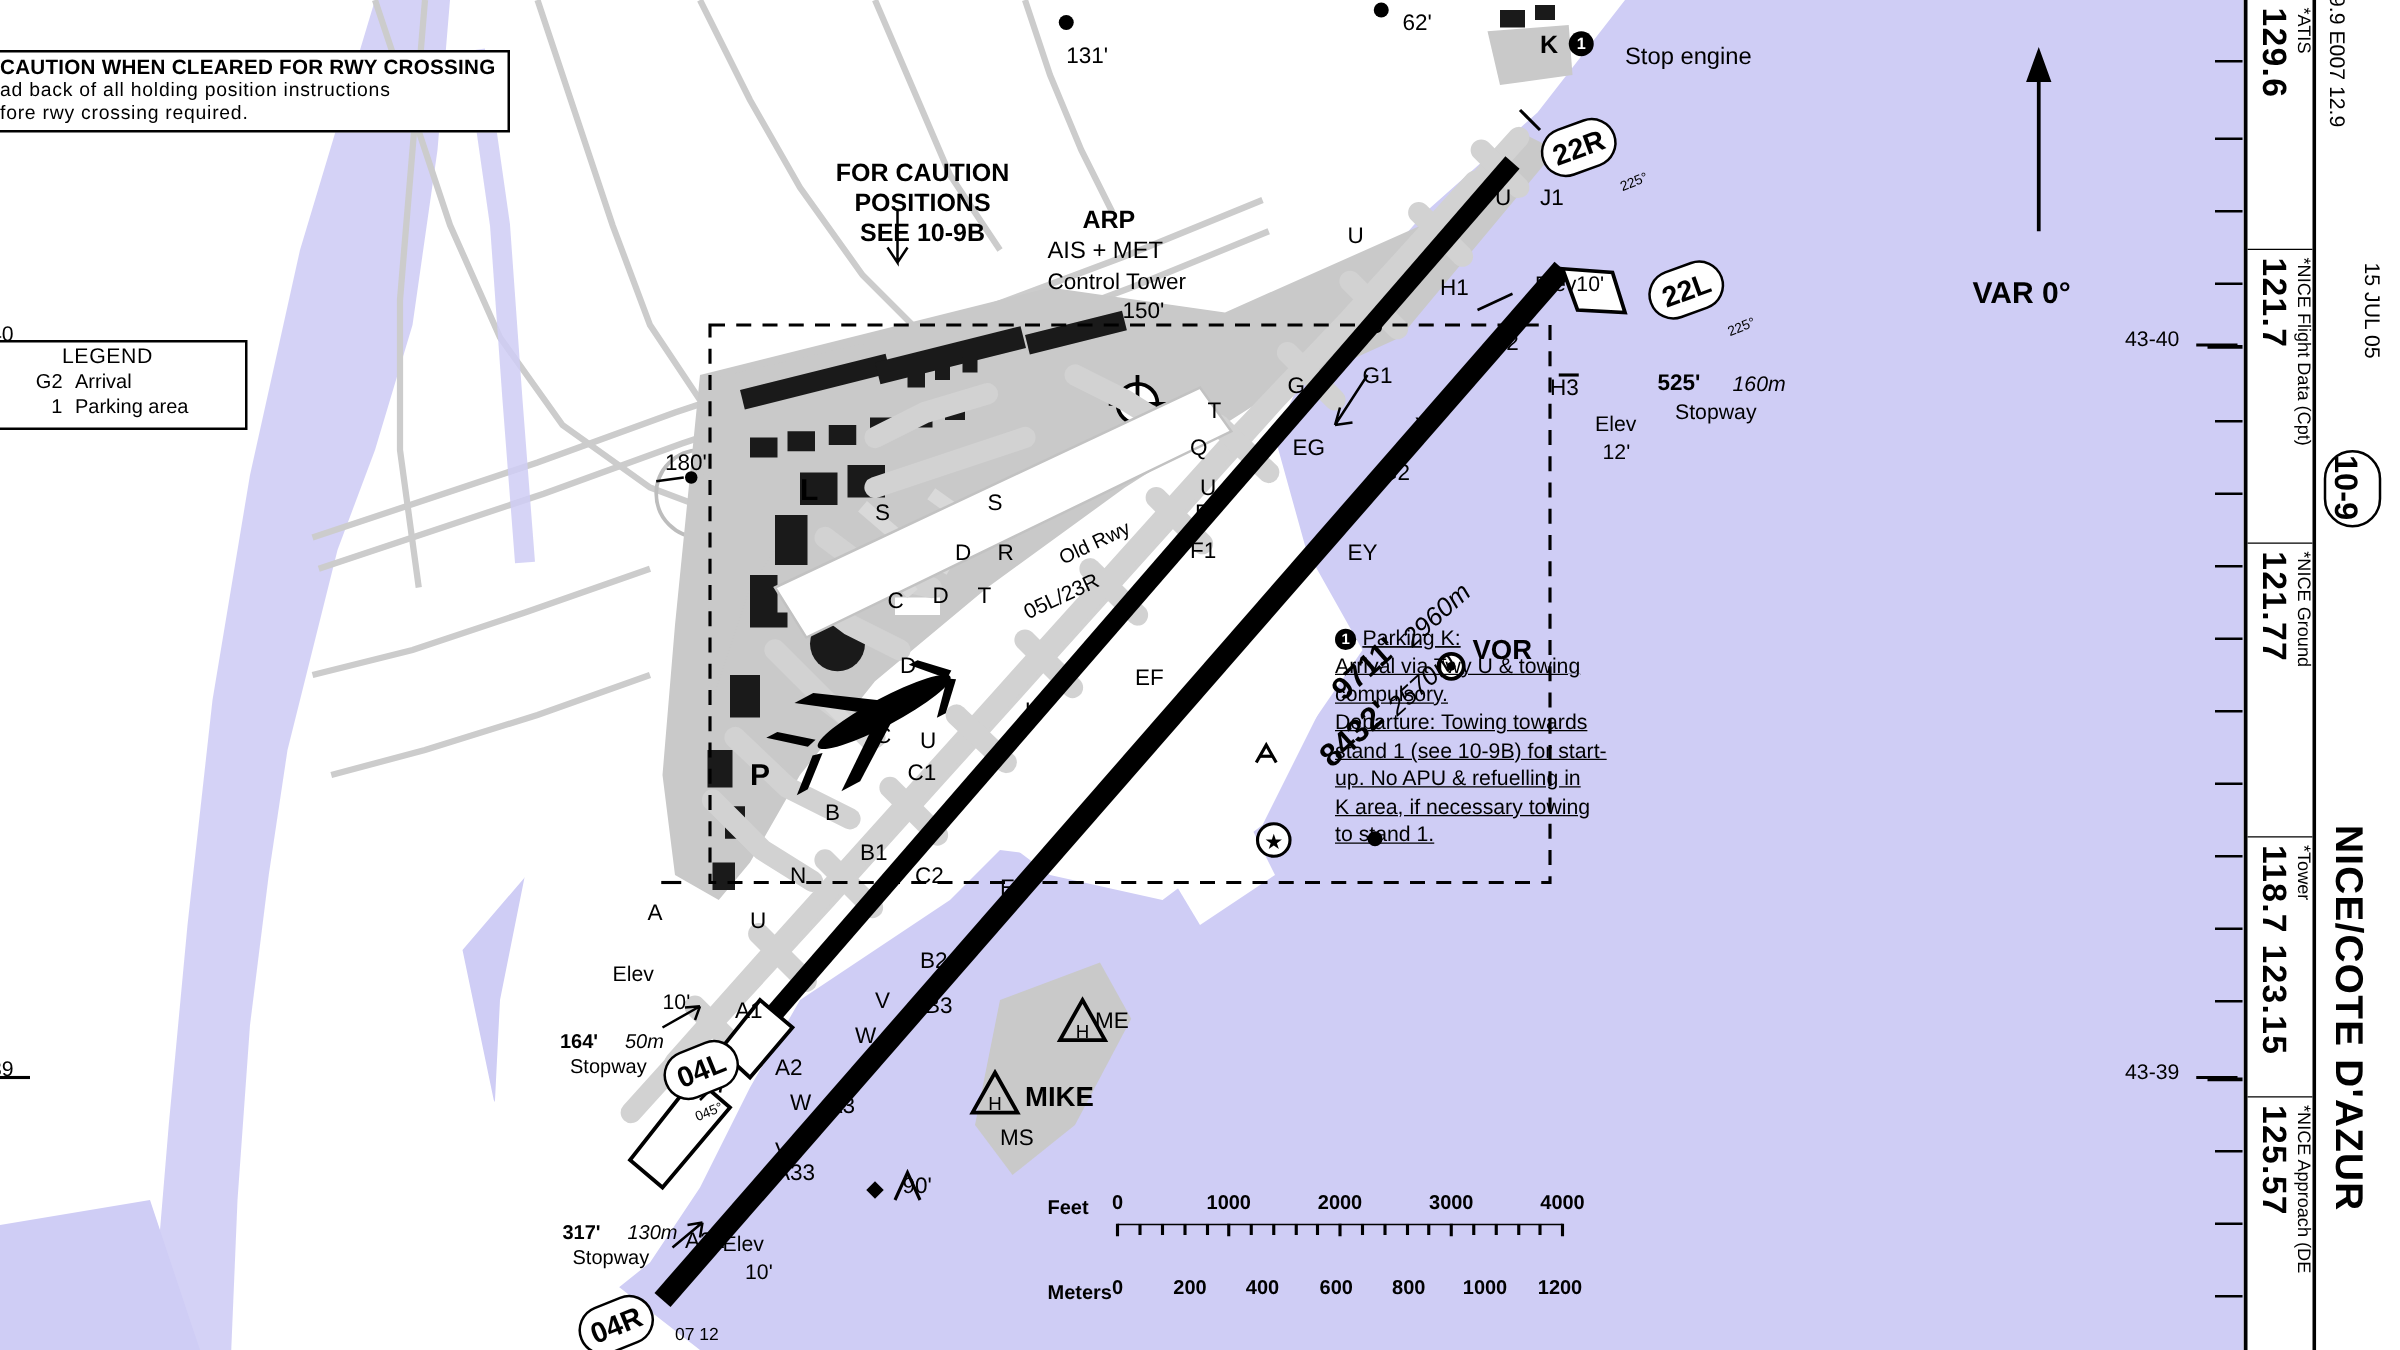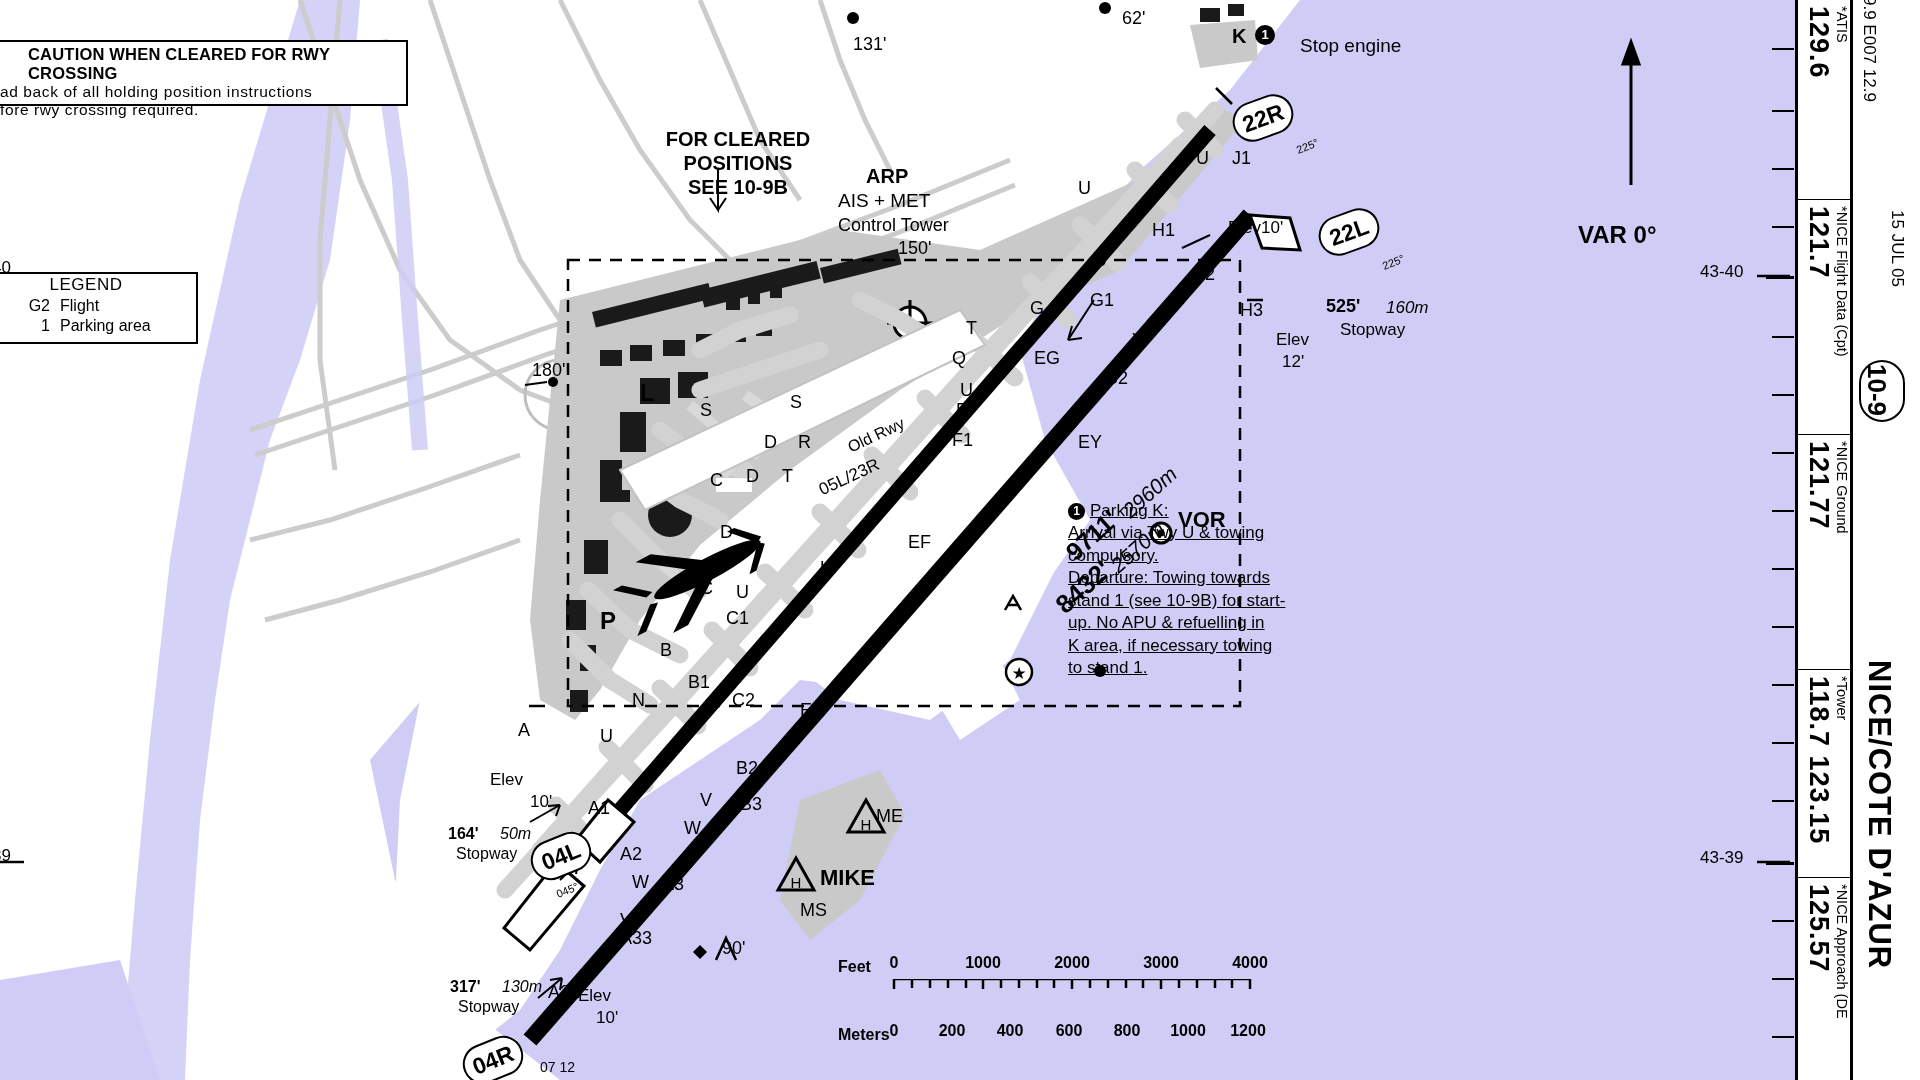--- a/index.html
+++ b/index.html
@@ -9,21 +9,21 @@
   .abs{position:absolute;}
   svg{display:block;}
   .lbl{position:absolute;font-family:"Liberation Sans",sans-serif;white-space:pre;
        line-height:1.12;}
   .b{font-weight:bold;}
   .ital{font-style:italic;}
 
   
   .box{position:absolute;background:#fff;border:2px solid #000;box-sizing:border-box;}
   #caution-box{left:-12px;top:40px;width:420px;height:66px;padding:3px 6px 0 10px;}
-  #caution-box .cl1{font-size:16.5px;font-weight:bold;letter-spacing:.2px;margin-left:28px;}
+  #caution-box .cl1{font-size:16.5px;font-weight:bold;letter-spacing:.2px;}
   #caution-box .cl2,#caution-box .cl3{font-size:15.5px;letter-spacing:.6px;}
   #legend-box{left:-26px;top:272px;width:224px;height:72px;}
   #legend-box .lg-title{font-size:17px;text-align:center;margin-top:1px;letter-spacing:.5px;}
   .lg-row{display:flex;align-items:center;font-size:16px;margin-top:2px;}
   .lg-key{width:74px;text-align:right;padding-right:10px;}
 
   
   #freq-strip{position:absolute;left:1795px;top:0;width:58px;height:1080px;
               border-left:3px solid #000;border-right:3px solid #000;
               box-sizing:border-box;background:#fff;}
@@ -306,39 +306,39 @@
   <div class="box" id="caution-box">
     <div class="cl1">CAUTION WHEN CLEARED FOR RWY CROSSING</div>
     <div class="cl2">ad back of all holding position instructions</div>
     <div class="cl3">fore rwy crossing required.</div>
   </div>
 
   <div class="box" id="legend-box">
     <div class="lg-title">LEGEND</div>
     <div class="lg-row">
       <span class="lg-key">G2</span>
-      <span>Flight</span>
+      <span>Arrival</span>
     </div>
     <div class="lg-row">
       <span class="lg-key">1</span>
       <span>Parking area</span>
     </div>
   </div>
 
   <div class="lbl t17" style="left:-8px;top:258px">40</div>
   <div class="lbl t17" style="left:-8px;top:846px">39</div>
   <div class="lbl t17" style="left:1700px;top:262px">43-40</div>
   <div class="lbl t17" style="left:1700px;top:848px">43-39</div>
 
   <div class="lbl t18" style="left:853px;top:34px">131'</div>
   <div class="lbl t18" style="left:1122px;top:8px">62'</div>
   <div class="lbl t18" style="left:532px;top:360px">180'</div>
   <div class="lbl t18" style="left:722px;top:938px">90'</div>
 
-  <div class="lbl t20 b" style="left:648px;top:128px;text-align:center;width:180px">FOR CLEARED</div>
+  <div class="lbl t20 b" style="left:648px;top:128px;text-align:center;width:180px">FOR CAUTION</div>
   <div class="lbl t20 b" style="left:648px;top:152px;text-align:center;width:180px">POSITIONS</div>
   <div class="lbl t20 b" style="left:648px;top:176px;text-align:center;width:180px">SEE 10-9B</div>
 
   <div class="lbl t20 b" style="left:866px;top:165px">ARP</div>
   <div class="lbl t19" style="left:838px;top:190px;font-size:19px">AIS + MET</div>
   <div class="lbl t18" style="left:838px;top:215px">Control Tower</div>
   <div class="lbl t18" style="left:898px;top:238px">150'</div>
 
   <div class="lbl t19" style="left:1300px;top:35px;font-size:19px">Stop engine</div>
 

